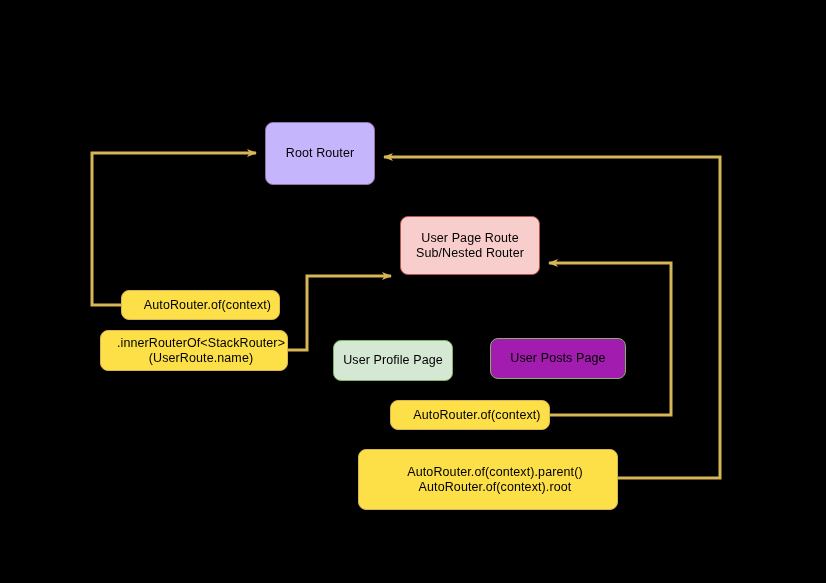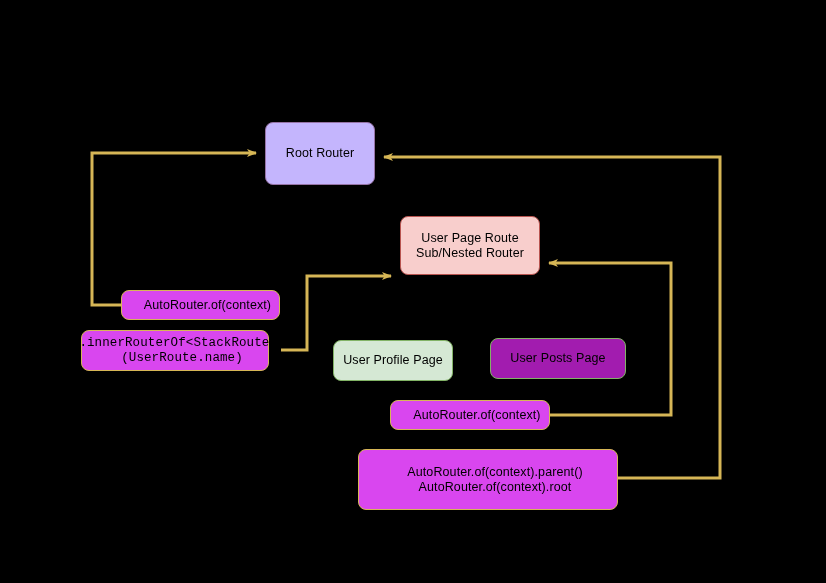--- a/index.html
+++ b/index.html
@@ -59,29 +59,29 @@
     left: 333px; top: 340px; width: 120px; height: 41px;
     background: #d5e8d4;
     border-color: #82b366;
   }
   .node-user-posts {
     left: 490px; top: 338px; width: 136px; height: 41px;
     background: #a21caf;
     border-color: #82b366;
   }
   .note {
-    background: #d946ef;
+    background: #fde047;
     border-color: #d6b656;
     padding-left: 20px;
   }
   .note-autorouter-root {
     left: 121px; top: 290px; width: 159px; height: 30px;
   }
   .note-innerrouter {
-    left: 81px; top: 330px; width: 188px; height: 41px; font-family: Liberation Mono, monospace;
+    left: 100px; top: 330px; width: 188px; height: 41px;
   }
   .note-autorouter-sub {
     left: 390px; top: 400px; width: 160px; height: 30px;
   }
   .note-parent-root {
     left: 358px; top: 449px; width: 260px; height: 61px;
   }
 </style>
 </head>
 <body>

